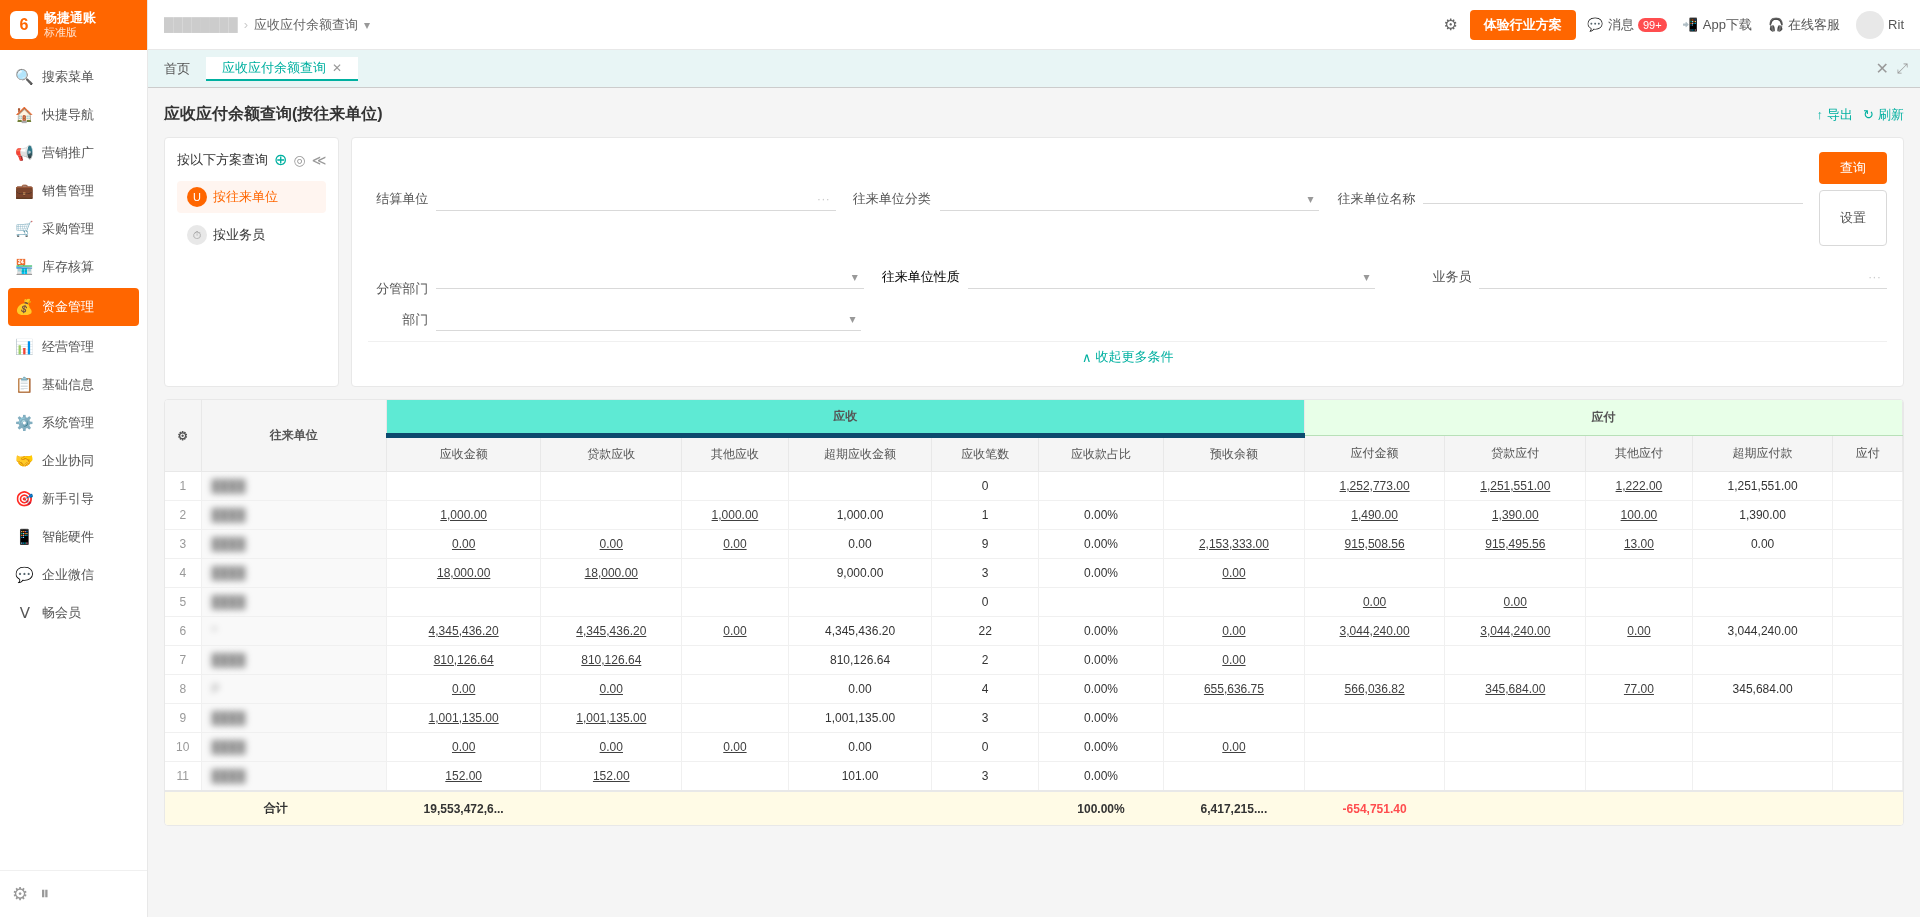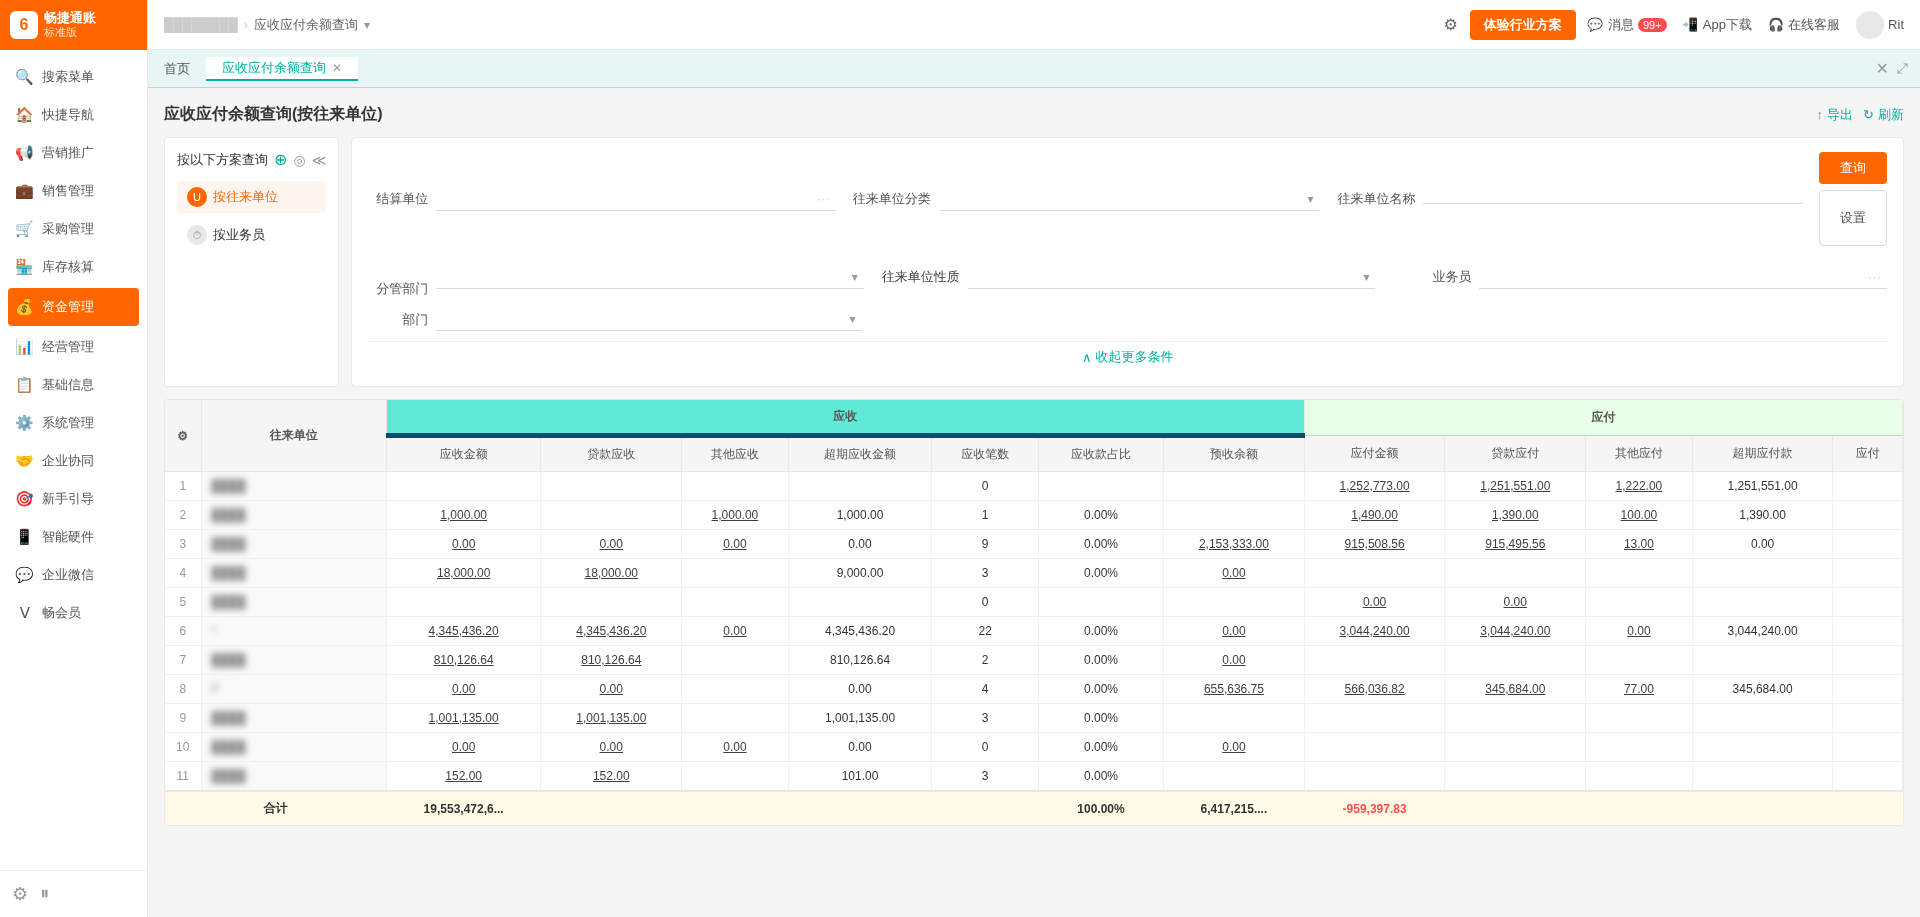--- a/index.html
+++ b/index.html
@@ -319,21 +319,21 @@
 
         <div style="display:flex;gap:16px;margin-bottom:10px;align-items:center;">
           <div style="flex:1;display:flex;align-items:center;gap:8px;">
             <span style="color:#555;font-size:13px;white-space:nowrap;min-width:60px;text-align:right;margin-top:24px;">分管部门</span>
             <div style="flex:1;border-bottom:1px solid #d9d9d9;padding:4px 6px;display:flex;justify-content:space-between;">
               <span></span>
                 <span style="color:#999;font-size:12px;">▾</span>
             </div>
           </div>
           <div style="flex:1;display:flex;align-items:center;gap:8px;">
-            <span style="color:#404040;font-size:13px;white-space:nowrap;min-width:80px;text-align:right;">往来单位性质</span>
+            <span style="color:#000000;font-size:13px;white-space:nowrap;min-width:80px;text-align:right;">往来单位性质</span>
             <div style="flex:1;border-bottom:1px solid #d9d9d9;padding:4px 6px;display:flex;justify-content:space-between;">
               <span></span>
                 <span style="color:#999;font-size:12px;">▾</span>
             </div>
           </div>
           <div style="flex:1;display:flex;align-items:center;gap:8px;">
             <span style="color:#555;font-size:13px;white-space:nowrap;min-width:80px;text-align:right;">业务员</span>
             <div style="flex:1;border-bottom:1px solid #d9d9d9;padding:4px 6px;display:flex;justify-content:flex-end;">
               <span style="color:#ccc;">···</span>
             </div>
@@ -564,21 +564,21 @@
         <tfoot>
           <tr>
             <td colspan="2">合计</td>
             <td>19,553,472,6...</td>
             <td></td>
             <td></td>
             <td></td>
             <td></td>
             <td>100.00%</td>
             <td>6,417,215....</td>
-            <td style="color:#ff4d4f;">-959,397.83</td>
+            <td style="color:#ff4d4f;">-654,751.40</td>
             <td></td>
             <td></td>
             <td></td>
             <td></td>
           </tr>
         </tfoot>
       </table>
     </div>
 
   </div>

